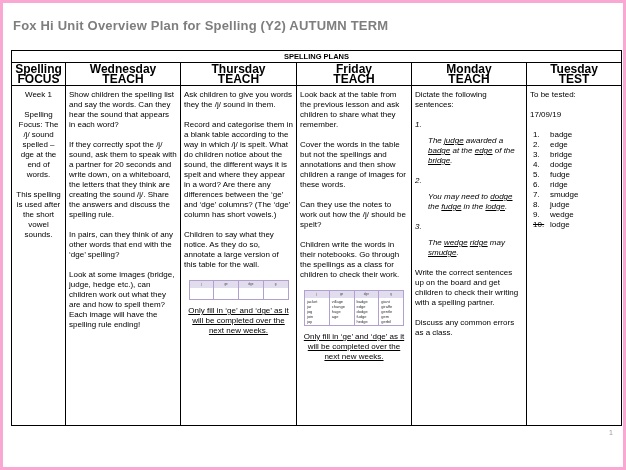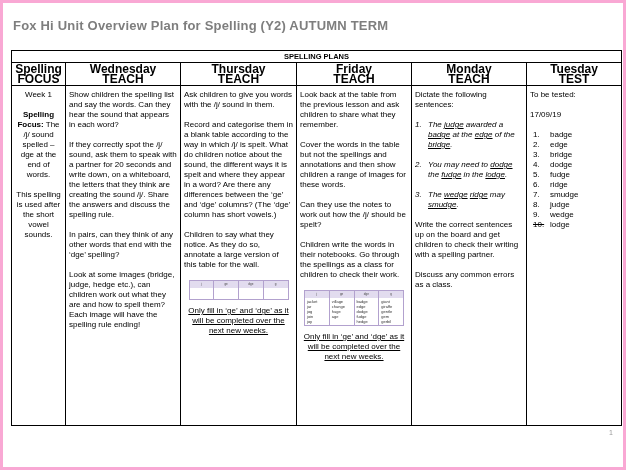--- a/index.html
+++ b/index.html
@@ -8,28 +8,28 @@
   .page { position:absolute; inset:0; width:626px; height:470px; border:3px solid #f9a8d4; background:#fff; }
   .doc-title { position:absolute; left:10px; top:15px; font-size:13px; font-weight:bold; color:#7e7e7e; letter-spacing:.2px; white-space:nowrap; }
   table.plan { position:absolute; left:8px; top:47px; width:610px; border-collapse:collapse; table-layout:fixed; }
   table.plan td, table.plan th { border:1px solid #000; }
   .banner-cell { height:11px; text-align:center; font-weight:bold; font-size:7.5px; padding:1px; }
   .head-cell { height:22px; text-align:center; font-weight:bold; font-size:12px; line-height:10px; padding:1px; vertical-align:middle; }
   .body-cell { height:340px; vertical-align:top; font-size:8px; line-height:10px; padding:4px 3px; }
   .body-cell p { margin-bottom:10px; }
   .focus-cell { text-align:center; }
   .focus-cell .wk { margin-bottom:10px; }
-  .b { font-weight:bold; }
+  .b { font-weight:normal; }
   .u { text-decoration:underline; }
   .note { text-decoration:underline; text-align:center; margin-top:6px; }
   
   .m-intro { margin-bottom:10px; }
   .m-item { display:flex; font-style:italic; margin-bottom:10px; }
   .m-num { width:13px; flex:0 0 13px; }
-  .m-text { flex:1; }
+  .m-text { flex:1;margin-top:16px; }
   
   .t-head { margin-bottom:0; }
   .t-date { margin-bottom:10px; }
   .t-item { display:flex; padding-left:3px; }
   .t-num { width:17px; flex:0 0 17px; }
   .struck { text-decoration:line-through; }
   
   .mini-table { width:100px; margin:2px auto 6px auto; border:1px solid #b2a1ce; }
   .mt-row { display:flex; }
   .mt-head { background:#e2dcef; }
@@ -94,21 +94,21 @@
       </td>
 
       <td class="body-cell">
         <p>Show children the spelling list and say the words. Can they hear the sound that appears in each word?</p>
         <p>If they correctly spot the /j/ sound, ask them to speak with a partner for 20 seconds and write down, on a whiteboard, the letters that they think are creating the sound /j/. Share the answers and discuss the spelling rule.</p>
         <p>In pairs, can they think of any other words that end with the ‘dge’ spelling?</p>
         <p>Look at some images (bridge, judge, hedge etc.), can children work out what they are and how to spell them? Each image will have the spelling rule ending!</p>
       </td>
 
       <td class="body-cell">
-        <p>Ask children to give you words with the /j/ sound in them.</p>
+        <p>Ask children to give you words they the /j/ sound in them.</p>
         <p>Record and categorise them in a blank table according to the way in which /j/ is spelt. What do children notice about the sound, the different ways it is spelt and where they appear in a word? Are there any differences between the ‘ge’ and ‘dge’ columns? (The ‘dge’ column has short vowels.)</p>
         <p>Children to say what they notice. As they do so, annotate a large version of this table for the wall.</p>
         <div class="mini-table">
               <div class="mt-row mt-head">
                 <div class="mt-cell">j</div>
                 <div class="mt-cell">ge</div>
                 <div class="mt-cell">dge</div>
                 <div class="mt-cell">g</div>
               </div>
               <div class="mt-row mt-body">

